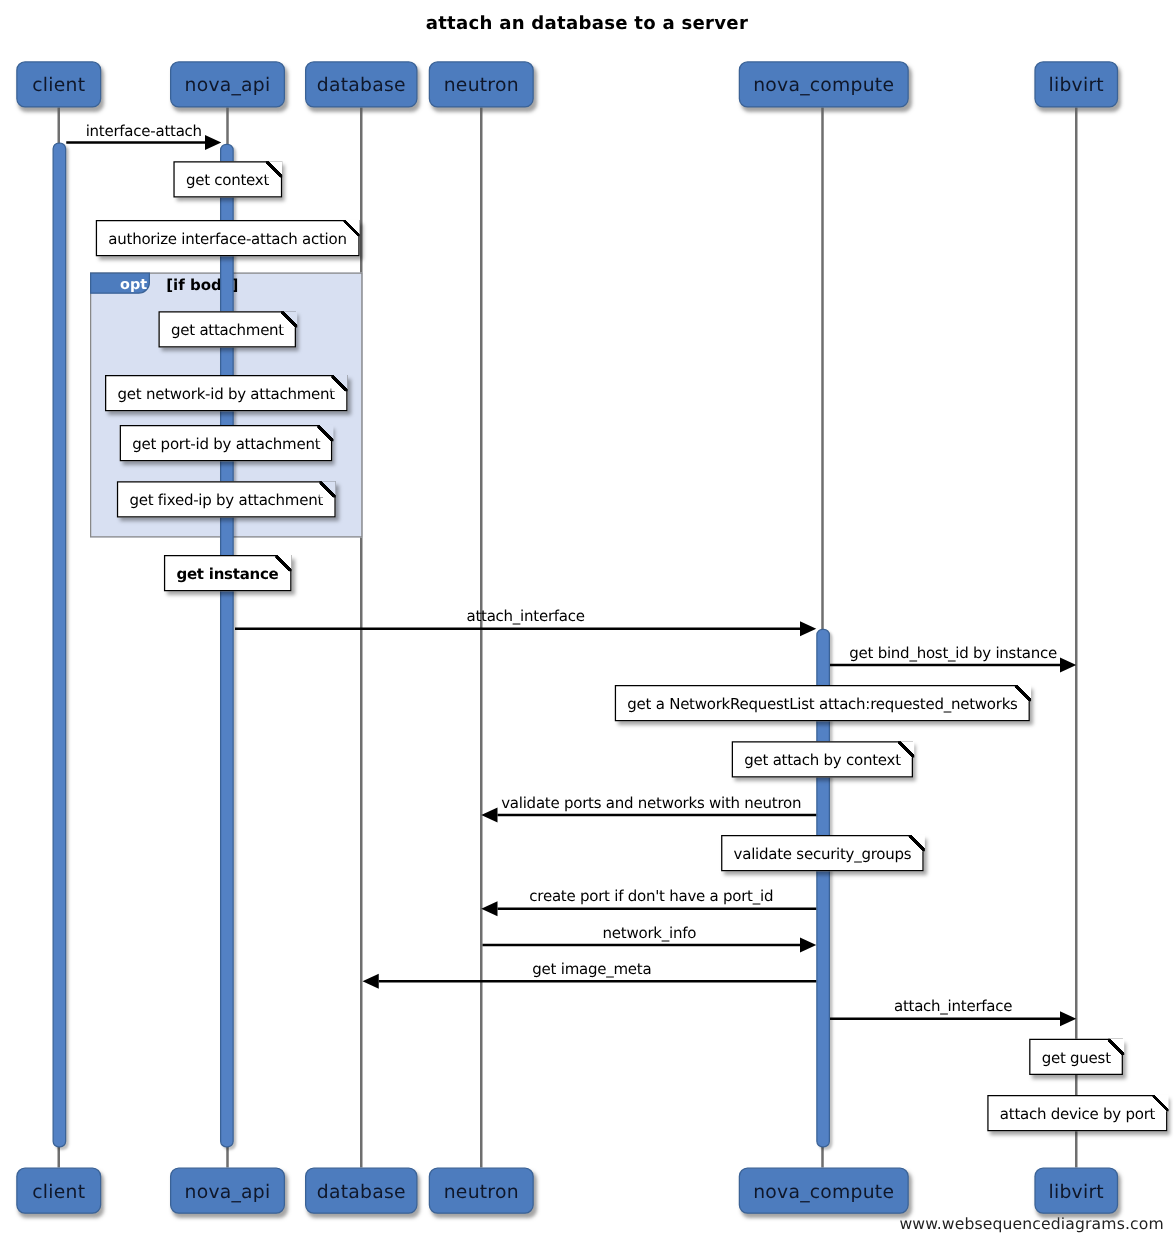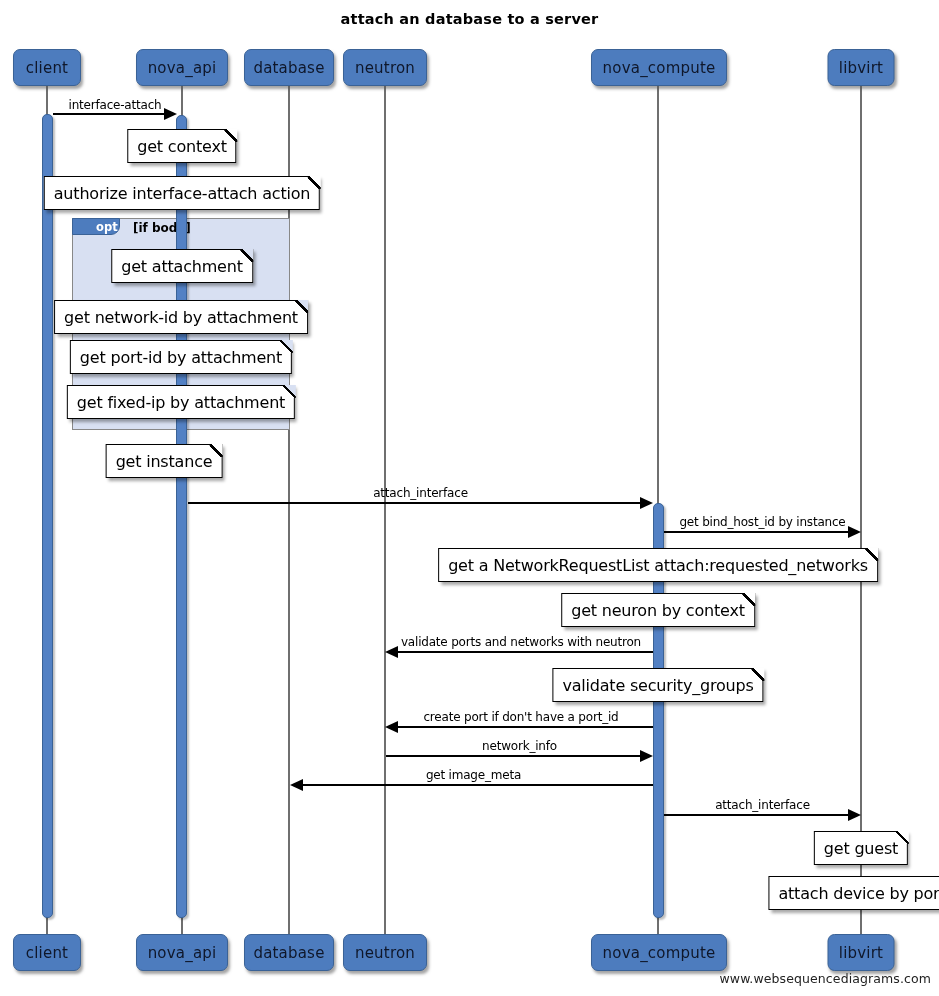--- a/index.html
+++ b/index.html
@@ -40,21 +40,21 @@
     color:#fff;font-size:11.5px;font-weight:bold;display:flex;align-items:center;padding-left:23px;
   }
   .fragment .cond{
     position:absolute;left:60px;top:0;height:17px;display:flex;align-items:center;
     font-size:12px;font-weight:bold;
   }
   .note{
     position:absolute;transform:translateX(-50%);white-space:nowrap;
     background:var(--note-fill,#fff);border:1.5px solid var(--note-border,#000);
     box-shadow:2.5px 3px 3px rgba(0,0,0,.35);
-    font-size:16px;letter-spacing:-.2px;padding:7px 9px 6px 9px;z-index:5;
+    font-size:12px;letter-spacing:-.2px;padding:7px 9px 6px 9px;z-index:5;
   }
   .fold{
     position:absolute;top:-1.5px;right:-1.5px;width:13px;height:13px;
     background:linear-gradient(to bottom left,
       var(--fold-bg,#fff) 0 42%,#000 42% 57%,var(--note-fill,#fff) 57% 100%);
   }
   .msg-line{position:absolute;height:0;border-top:2px solid var(--arrow,#000);z-index:4;}
   .ah{position:absolute;width:0;height:0;z-index:4;}
   .ah-r{border-top:6px solid transparent;border-bottom:6px solid transparent;border-left:13px solid var(--arrow,#000);}
   .ah-l{border-top:6px solid transparent;border-bottom:6px solid transparent;border-right:13px solid var(--arrow,#000);}
@@ -171,22 +171,22 @@
     <div class="msg-line" style="left:664px;width:184px;top:814px;"></div>
     <div class="ah ah-r" style="left:848px;top:809px;"></div>
   </div>
 
   <div class="note" style="left:182px;top:129px;"><span>get context</span><span class="fold"></span></div>
   <div class="note" style="left:182px;top:176px;"><span>authorize interface-attach action</span><span class="fold"></span></div>
   <div class="note" style="left:182px;top:249px;--fold-bg:#d8e0f2;"><span>get attachment</span><span class="fold"></span></div>
   <div class="note" style="left:181px;top:300px;--fold-bg:#d8e0f2;"><span>get network-id by attachment</span><span class="fold"></span></div>
   <div class="note" style="left:181px;top:340px;--fold-bg:#d8e0f2;"><span>get port-id by attachment</span><span class="fold"></span></div>
   <div class="note" style="left:181px;top:385px;--fold-bg:#d8e0f2;"><span>get fixed-ip by attachment</span><span class="fold"></span></div>
-  <div class="note" style="left:164px;top:444px;"><span>get instance</span><span class="fold"></span></div>
+  <div class="note" style="left:182px;top:444px;font-weight:bold;"><span>get instance</span><span class="fold"></span></div>
   <div class="note" style="left:658px;top:548px;"><span>get a NetworkRequestList attach:requested_networks</span><span class="fold"></span></div>
-  <div class="note" style="left:658px;top:593px;"><span>get neuron by context</span><span class="fold"></span></div>
+  <div class="note" style="left:658px;top:593px;"><span>get attach by context</span><span class="fold"></span></div>
   <div class="note" style="left:658px;top:668px;"><span>validate security_groups</span><span class="fold"></span></div>
   <div class="note" style="left:861px;top:831px;"><span>get guest</span><span class="fold"></span></div>
   <div class="note" style="left:862px;top:876px;"><span>attach device by port</span><span class="fold"></span></div>
 
   <div class="footer">www.websequencediagrams.com</div>
 
 </div>
 
 </body></html>

